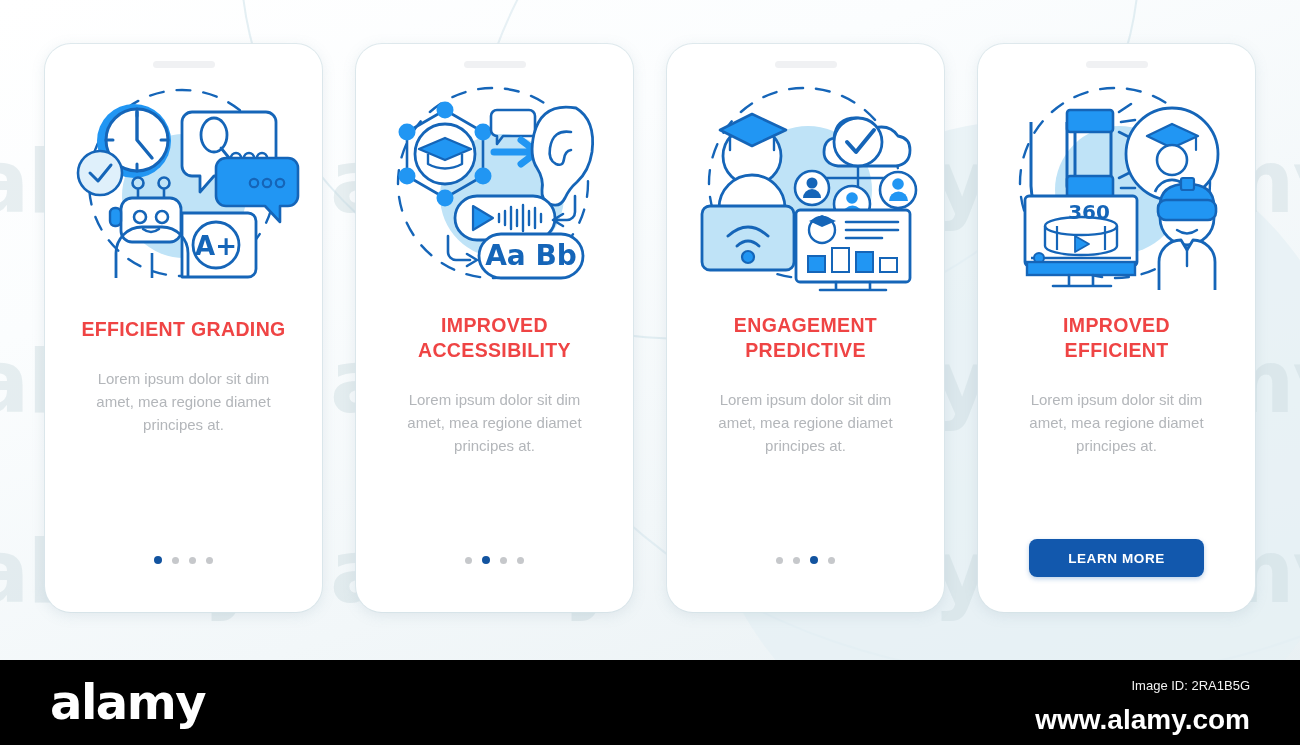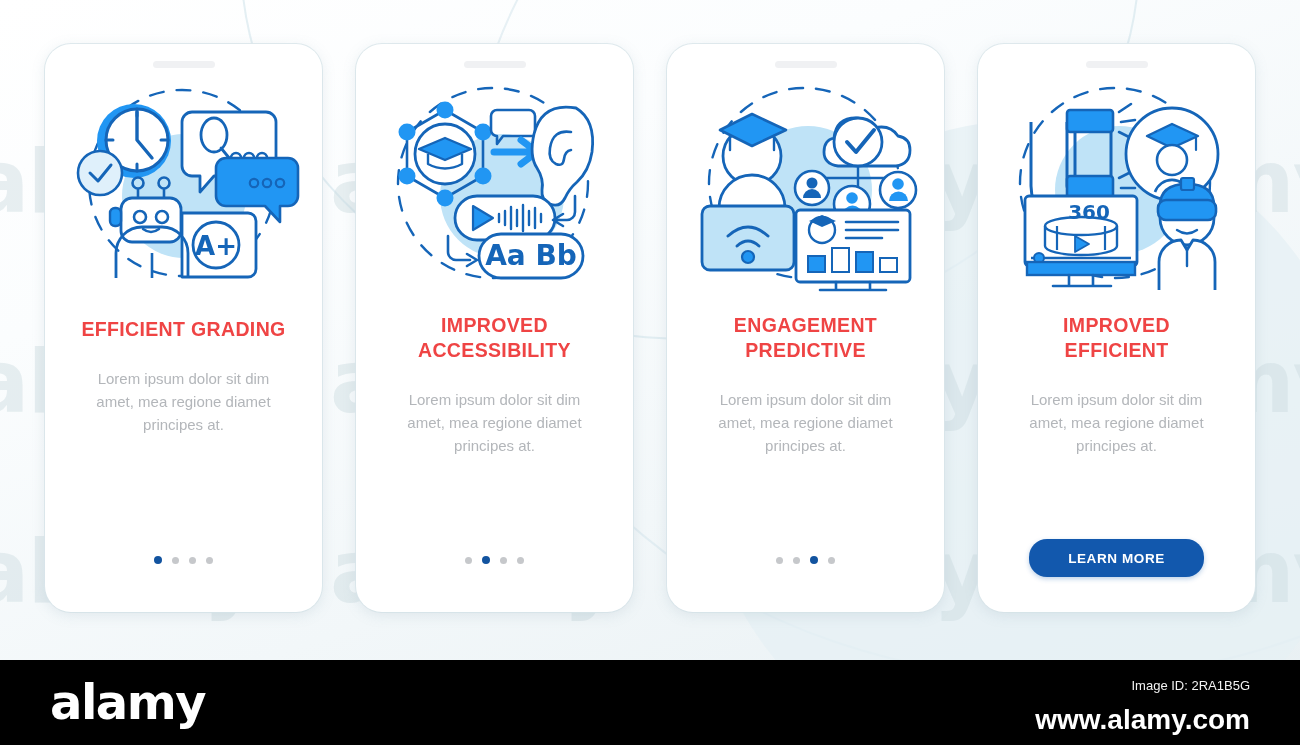--- a/index.html
+++ b/index.html
@@ -122,21 +122,21 @@
   .dot.active {
     background: #12539f;
     width: 8px; height: 8px;
   }
 
   .cta {
     margin-bottom: 35px;
     background: #1258ad;
     color: #ffffff;
     border: none;
-    border-radius: 18px;
+    border-radius: 8px;
     width: 175px; height: 38px;
     font-family: "Liberation Sans", sans-serif;
     font-size: 13.5px;
     font-weight: 600;
     letter-spacing: 0.6px;
     cursor: pointer;
     flex: 0 0 auto;
     box-shadow: 0 2px 5px rgba(18,88,173,0.28);
   }
 

